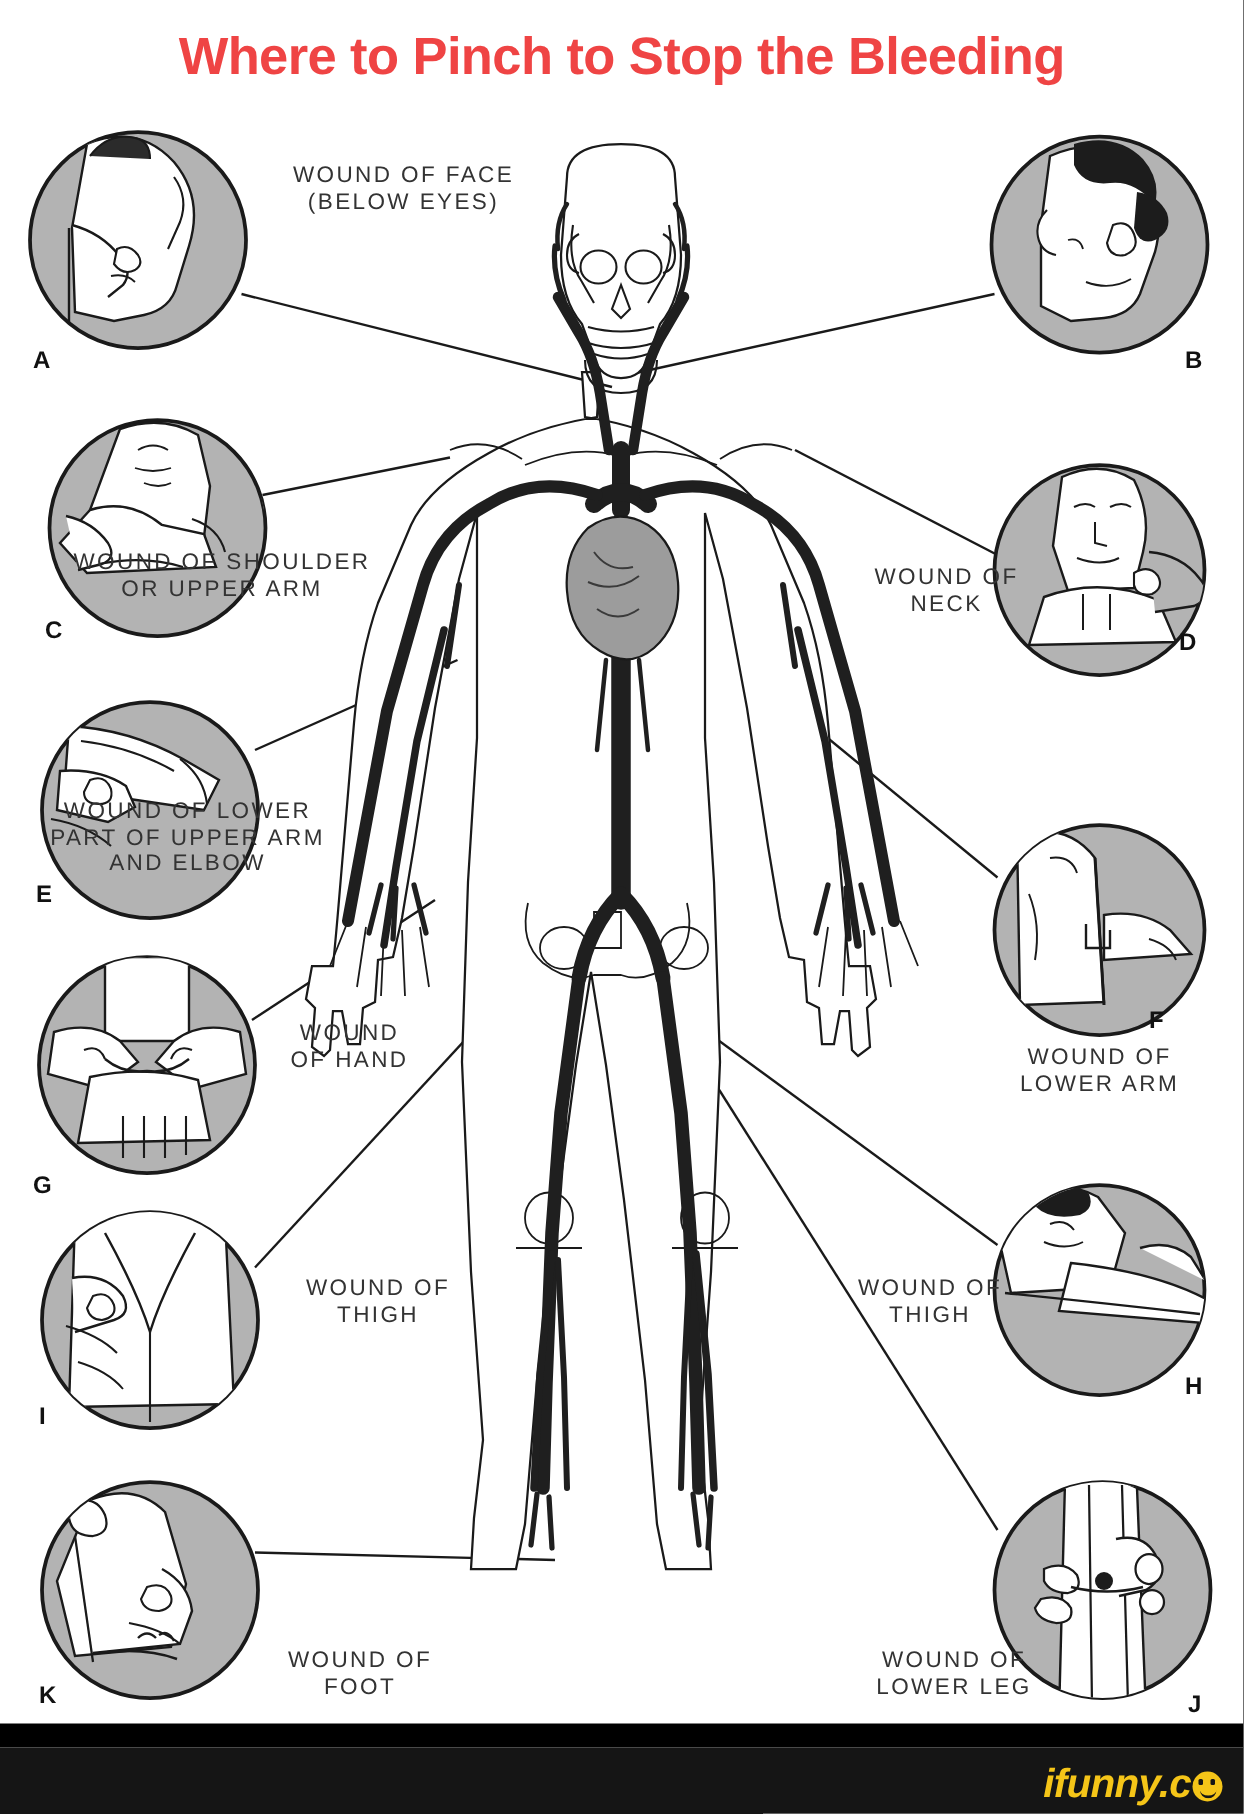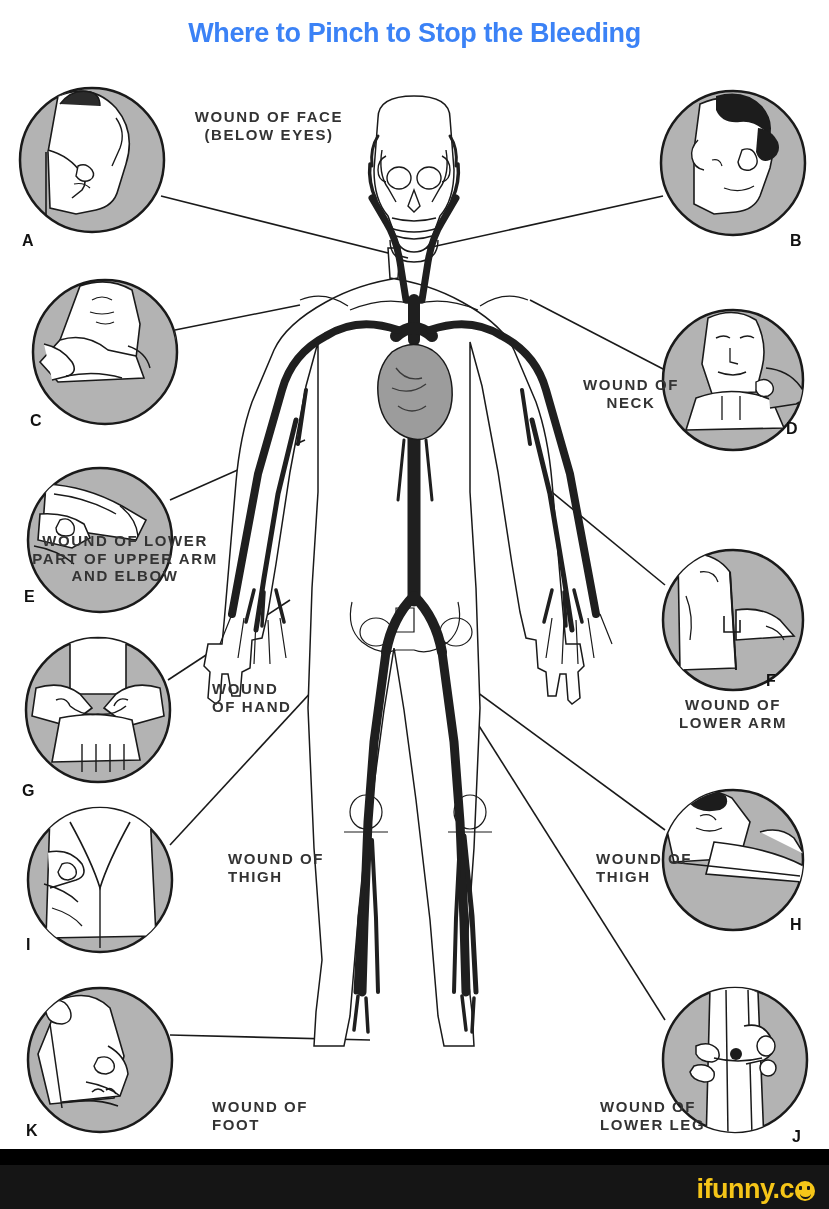--- a/index.html
+++ b/index.html
@@ -11,47 +11,47 @@
     background:#fff;
     overflow:hidden;
   }
 
   
   #title{
     position:absolute;
     left:0;top:18px;width:829px;
     text-align:center;
     font-family:"Liberation Sans",sans-serif;
-    font-size:27px;
+    font-size:35px;
     font-weight:700;
     letter-spacing:-0.4px;
-    color:#3b82f6;
+    color:#ef4444;
     white-space:nowrap;
   }
 
   
   #diagram{
     position:absolute;
     left:0;top:0;width:829px;height:1160px;
   }
 
   
   .calloutLabel{
     position:absolute;
     font-family:"Liberation Sans",sans-serif;
     font-size:15px;
-    font-weight:700;
+    font-weight:400;
     letter-spacing:1.6px;
     color:#333;
     line-height:1.18;
     white-space:pre-line;
     text-transform:uppercase;
   }
   .calloutLabel.center{text-align:center;}
-  .calloutLabel.left{text-align:left;padding-left:44px;}
+  .calloutLabel.left{text-align:center;}
 
   .letter{
     position:absolute;
     font-family:"Liberation Sans",sans-serif;
     font-size:16px;
     font-weight:700;
     color:#111;
   }
 
   
@@ -73,20 +73,21 @@
     position:absolute;left:0;bottom:44px;width:829px;height:16px;background:#000;
   }
   #footerbar{
     position:absolute;left:0;bottom:0;width:829px;height:44px;background:#151515;
   }
   #ifunny{
     position:absolute;right:14px;bottom:6px;
     font-family:"Liberation Sans",sans-serif;
     font-size:27px;
     font-weight:700;
+    font-style:italic;
     color:#f5c518;
     letter-spacing:-0.5px;
     line-height:1;
   }
   #ifunny .smiley{
     display:inline-block;
     width:20px;height:20px;border-radius:50%;
     background:#f5c518;position:relative;
     vertical-align:-3px;margin-left:1px;
   }
@@ -397,20 +398,22 @@
       </g>
     </g>
   </svg>
 
   <div class="calloutLabel center" style="left:164px;top:108px;width:210px;">WOUND OF FACE
 (BELOW EYES)</div>
   <div class="letter" style="left:22px;top:232px;">A</div>
 
   <div class="letter" style="left:790px;top:232px;">B</div>
 
+  <div class="calloutLabel center" style="left:26px;top:366px;width:244px;">WOUND OF SHOULDER
+OR UPPER ARM</div>
   <div class="letter" style="left:30px;top:412px;">C</div>
 
   <div class="calloutLabel center" style="left:568px;top:376px;width:126px;">WOUND OF
 NECK</div>
   <div class="letter" style="left:786px;top:420px;">D</div>
 
   <div class="calloutLabel center" style="left:14px;top:532px;width:222px;">WOUND OF LOWER
 PART OF UPPER ARM
 AND ELBOW</div>
   <div class="letter" style="left:24px;top:588px;">E</div>

